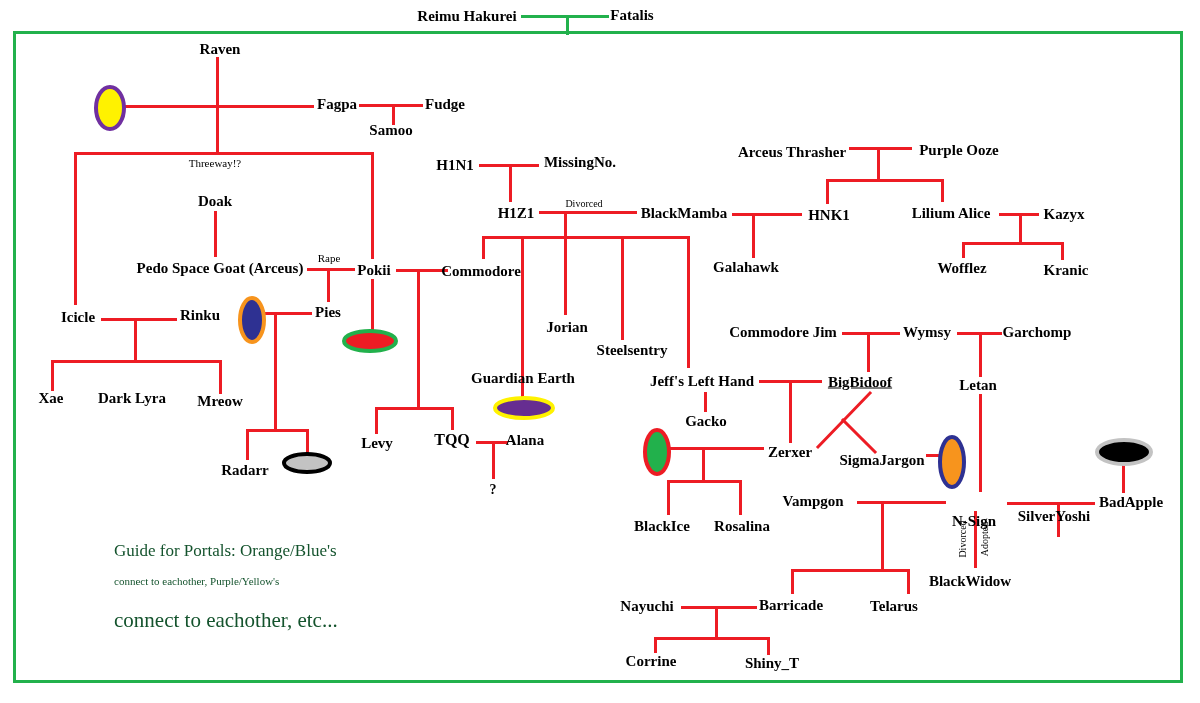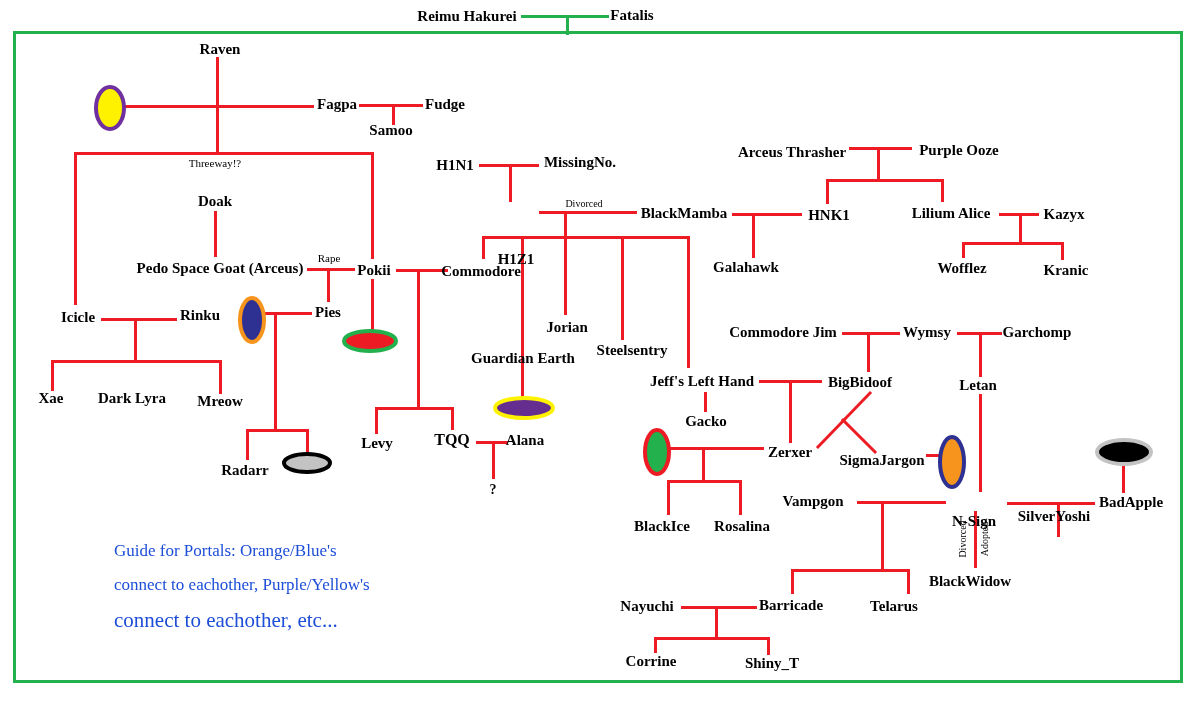--- a/index.html
+++ b/index.html
@@ -19,21 +19,21 @@
     font-size:15px;
     color:#000;
     line-height:1;
   }
   .node.small{font-weight:normal;font-size:11px;}
   .node.rot{transform:translate(-50%,-50%) rotate(-90deg);}
   .legend-line{
     position:absolute;
     white-space:nowrap;
     font-size:17px;
-    color:#1d4ed8;
+    color:#14532d;
     line-height:1;
   }
 </style>
 </head>
 <body>
 
 <div id="canvas">
   <svg id="tree-svg" xmlns="http://www.w3.org/2000/svg" width="1200" height="703" viewBox="0 0 1200 703">
       <rect x="14" y="32" width="1167" height="649" fill="none" stroke="#22B14C" stroke-width="3" shape-rendering="crispEdges"></rect>
       <line x1="522" y1="16" x2="607" y2="16" stroke="#22B14C" stroke-width="3" stroke-linecap="square" shape-rendering="crispEdges"></line>
@@ -141,43 +141,43 @@
       <div class="node" style="left: 374px; top: 270px;">Pokii</div>
       <div class="node" style="left: 328px; top: 312px;">Pies</div>
       <div class="node" style="left: 78px; top: 317px;">Icicle</div>
       <div class="node" style="left: 200px; top: 315px;">Rinku</div>
       <div class="node" style="left: 51px; top: 398px;">Xae</div>
       <div class="node" style="left: 132px; top: 398px;">Dark Lyra</div>
       <div class="node" style="left: 220px; top: 401px;">Mreow</div>
       <div class="node" style="left: 245px; top: 470px;">Radarr</div>
       <div class="node" style="left: 455px; top: 165px;">H1N1</div>
       <div class="node" style="left: 580px; top: 162px;">MissingNo.</div>
-      <div class="node" style="left: 516px; top: 213px; margin-top: 46px;">H1Z1</div>
+      <div class="node" style="left: 516px; top: 213px;">H1Z1</div>
       <div class="node small" style="left: 584px; top: 204px; font-size: 10px;">Divorced</div>
       <div class="node" style="left: 684px; top: 213px;">BlackMamba</div>
       <div class="node" style="left: 746px; top: 267px;">Galahawk</div>
       <div class="node" style="left: 792px; top: 152px;">Arceus Thrasher</div>
       <div class="node" style="left: 959px; top: 150px;">Purple Ooze</div>
       <div class="node" style="left: 829px; top: 215px;">HNK1</div>
       <div class="node" style="left: 951px; top: 213px;">Lilium Alice</div>
       <div class="node" style="left: 1064px; top: 214px;">Kazyx</div>
       <div class="node" style="left: 962px; top: 268px;">Wofflez</div>
       <div class="node" style="left: 1066px; top: 270px;">Kranic</div>
       <div class="node" style="left: 481px; top: 271px;">Commodore</div>
       <div class="node" style="left: 567px; top: 327px;">Jorian</div>
       <div class="node" style="left: 632px; top: 350px;">Steelsentry</div>
-      <div class="node" style="left: 523px; top: 358px;">Guardian Earth</div>
+      <div class="node" style="left: 523px; top: 378px;">Guardian Earth</div>
       <div class="node" style="left: 377px; top: 443px;">Levy</div>
       <div class="node" style="left: 452px; top: 440px; font-size: 16px;">TQQ</div>
       <div class="node" style="left: 525px; top: 440px;">Alana</div>
       <div class="node" style="left: 493px; top: 490px; font-size: 14px;">?</div>
       <div class="node" style="left: 783px; top: 332px;">Commodore Jim</div>
       <div class="node" style="left: 927px; top: 332px;">Wymsy</div>
       <div class="node" style="left: 1037px; top: 332px;">Garchomp</div>
-      <div class="node" style="left: 860px; top: 382px;">BigBidoof</div>
+      <div class="node" style="left: 860px; top: 382px; text-decoration: underline;">BigBidoof</div>
       <div class="node" style="left: 978px; top: 385px;">Letan</div>
       <div class="node" style="left: 702px; top: 381px;">Jeff's Left Hand</div>
       <div class="node" style="left: 706px; top: 421px;">Gacko</div>
       <div class="node" style="left: 790px; top: 452px;">Zerxer</div>
       <div class="node" style="left: 882px; top: 460px;">SigmaJargon</div>
       <div class="node" style="left: 662px; top: 526px;">BlackIce</div>
       <div class="node" style="left: 742px; top: 526px;">Rosalina</div>
       <div class="node" style="left: 813px; top: 501px;">Vampgon</div>
       <div class="node" style="left: 974px; top: 501px; margin-top: 20px;">N-Sign</div>
       <div class="node" style="left: 1131px; top: 502px;">BadApple</div>
@@ -186,16 +186,16 @@
       <div class="node small rot" style="left: 963px; top: 539px; font-size: 10px;">Divorced</div>
       <div class="node small rot" style="left: 985px; top: 539px; font-size: 10px;">Adopted</div>
       <div class="node" style="left: 647px; top: 606px;">Nayuchi</div>
       <div class="node" style="left: 791px; top: 605px;">Barricade</div>
       <div class="node" style="left: 894px; top: 606px;">Telarus</div>
       <div class="node" style="left: 651px; top: 661px;">Corrine</div>
       <div class="node" style="left: 772px; top: 663px;">Shiny_T</div>
     </div>
   <div id="legend">
       <div class="legend-line" style="left: 114px; top: 542px; font-size: 17px;">Guide for Portals: Orange/Blue's</div>
-      <div class="legend-line" style="left: 114px; top: 576px; font-size: 17px;">connect to eachother, Purple/Yellow's</div>
+      <div class="legend-line" style="left: 114px; top: 576px; font-size: 11px;">connect to eachother, Purple/Yellow's</div>
       <div class="legend-line" style="left: 114px; top: 610px; font-size: 21px;">connect to eachother, etc...</div>
     </div>
 </div>
 
 </body></html>

